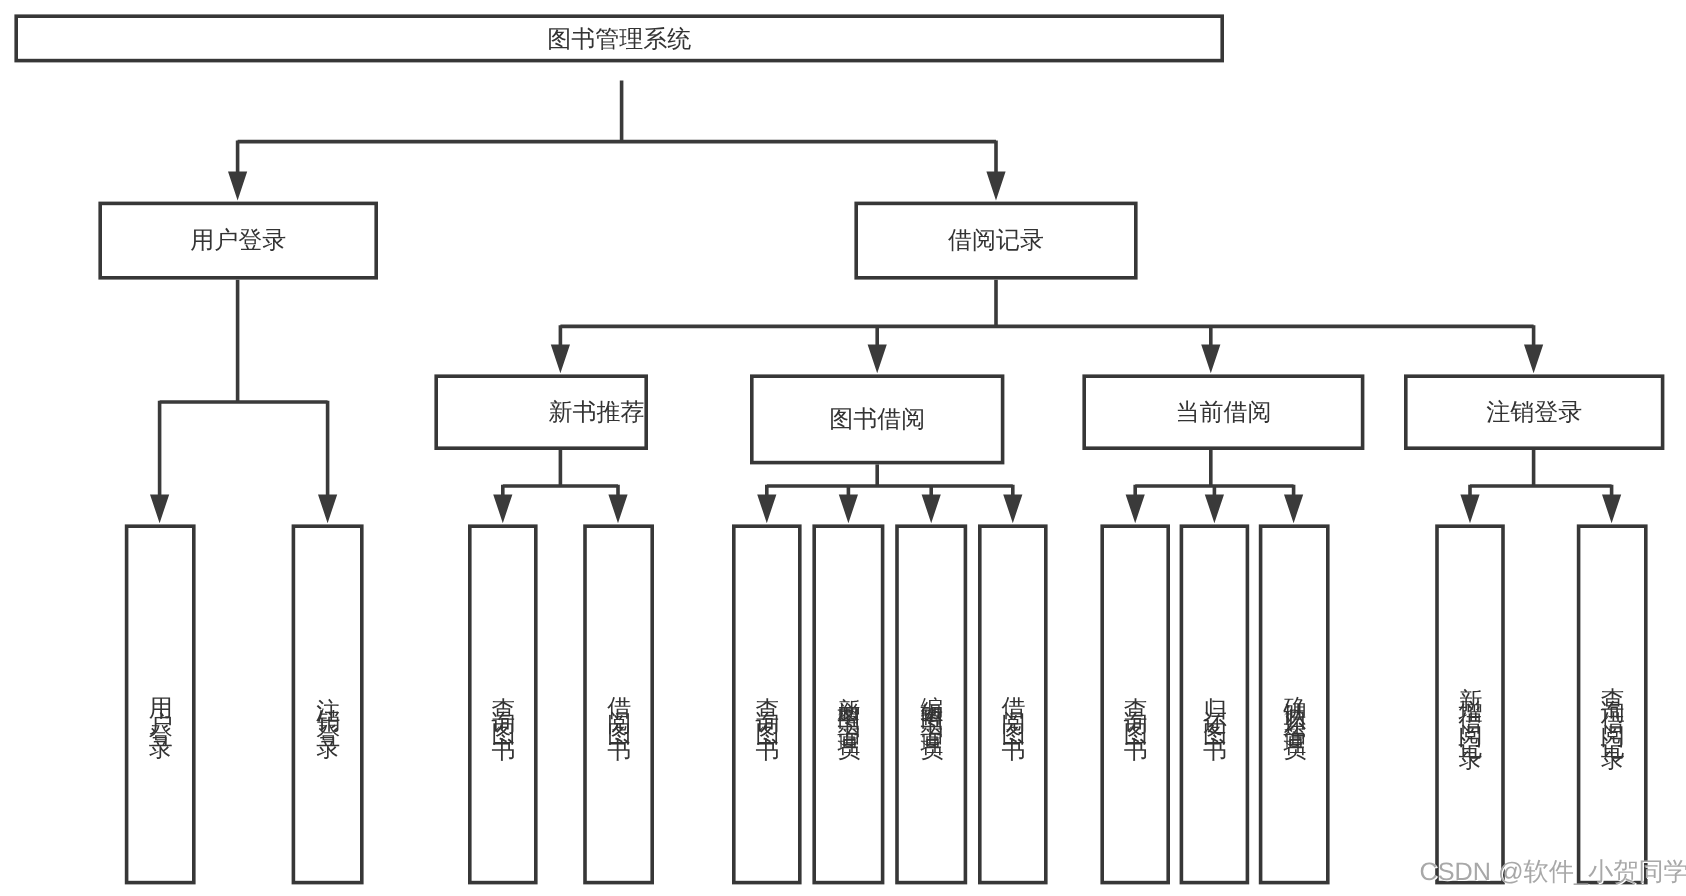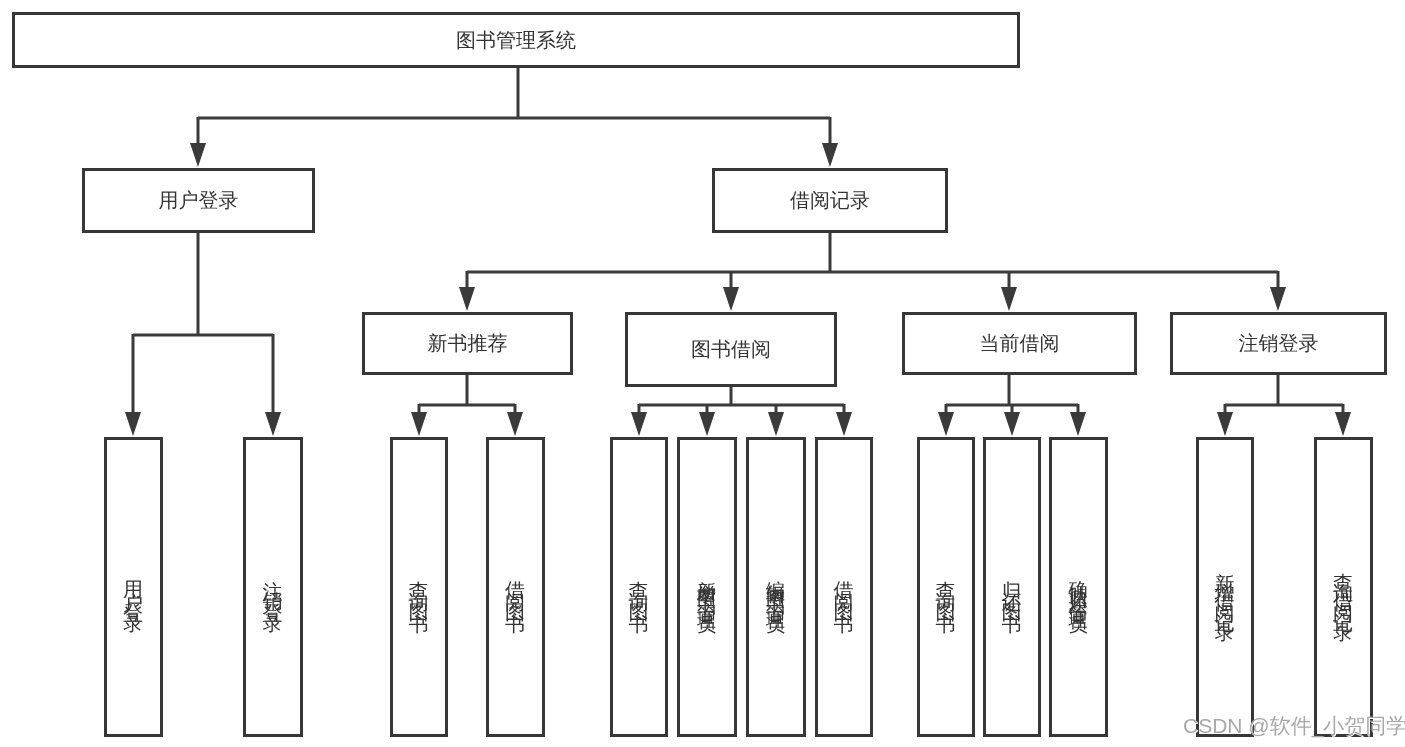--- a/index.html
+++ b/index.html
@@ -72,32 +72,32 @@
              M1001 287 H1017 L1009 311 Z M1270 287 H1286 L1278 311 Z
              M125 412 H141 L133 436 Z M265 412 H281 L273 436 Z
              M411 412 H427 L419 436 Z M507 412 H523 L515 436 Z
              M631 412 H647 L639 436 Z M699 412 H715 L707 436 Z
              M768 412 H784 L776 436 Z M836 412 H852 L844 436 Z
              M938 412 H954 L946 436 Z M1004 412 H1020 L1012 436 Z
              M1070 412 H1086 L1078 436 Z M1217 412 H1233 L1225 436 Z
              M1335 412 H1351 L1343 436 Z" fill="#3a3a3a" stroke="none"></path>
   </svg>
 
-  <div class="node" style="left:12px; top:12px; width:1008px; height:56px;">
+  <div class="node" style="left:12px; top:12px; width:1008px; height:40px;">
     <span>图书管理系统</span>
   </div>
 
   <div class="node" style="left:82px; top:168px; width:233px; height:65px;">
     <span>用户登录</span>
   </div>
   <div class="node" style="left:712px; top:168px; width:236px; height:65px;">
     <span>借阅记录</span>
   </div>
 
-  <div class="node" style="left:362px; top:312px; width:211px; height:63px;">
+  <div class="node" style="left:362px; top:312px; width:178px; height:63px;justify-content:flex-end;">
     <span>新书推荐</span>
   </div>
   <div class="node" style="left:625px; top:312px; width:212px; height:75px;">
     <span>图书借阅</span>
   </div>
   <div class="node" style="left:902px; top:312px; width:235px; height:63px;">
     <span>当前借阅</span>
   </div>
   <div class="node" style="left:1170px; top:312px; width:217px; height:63px;">
     <span>注销登录</span>

